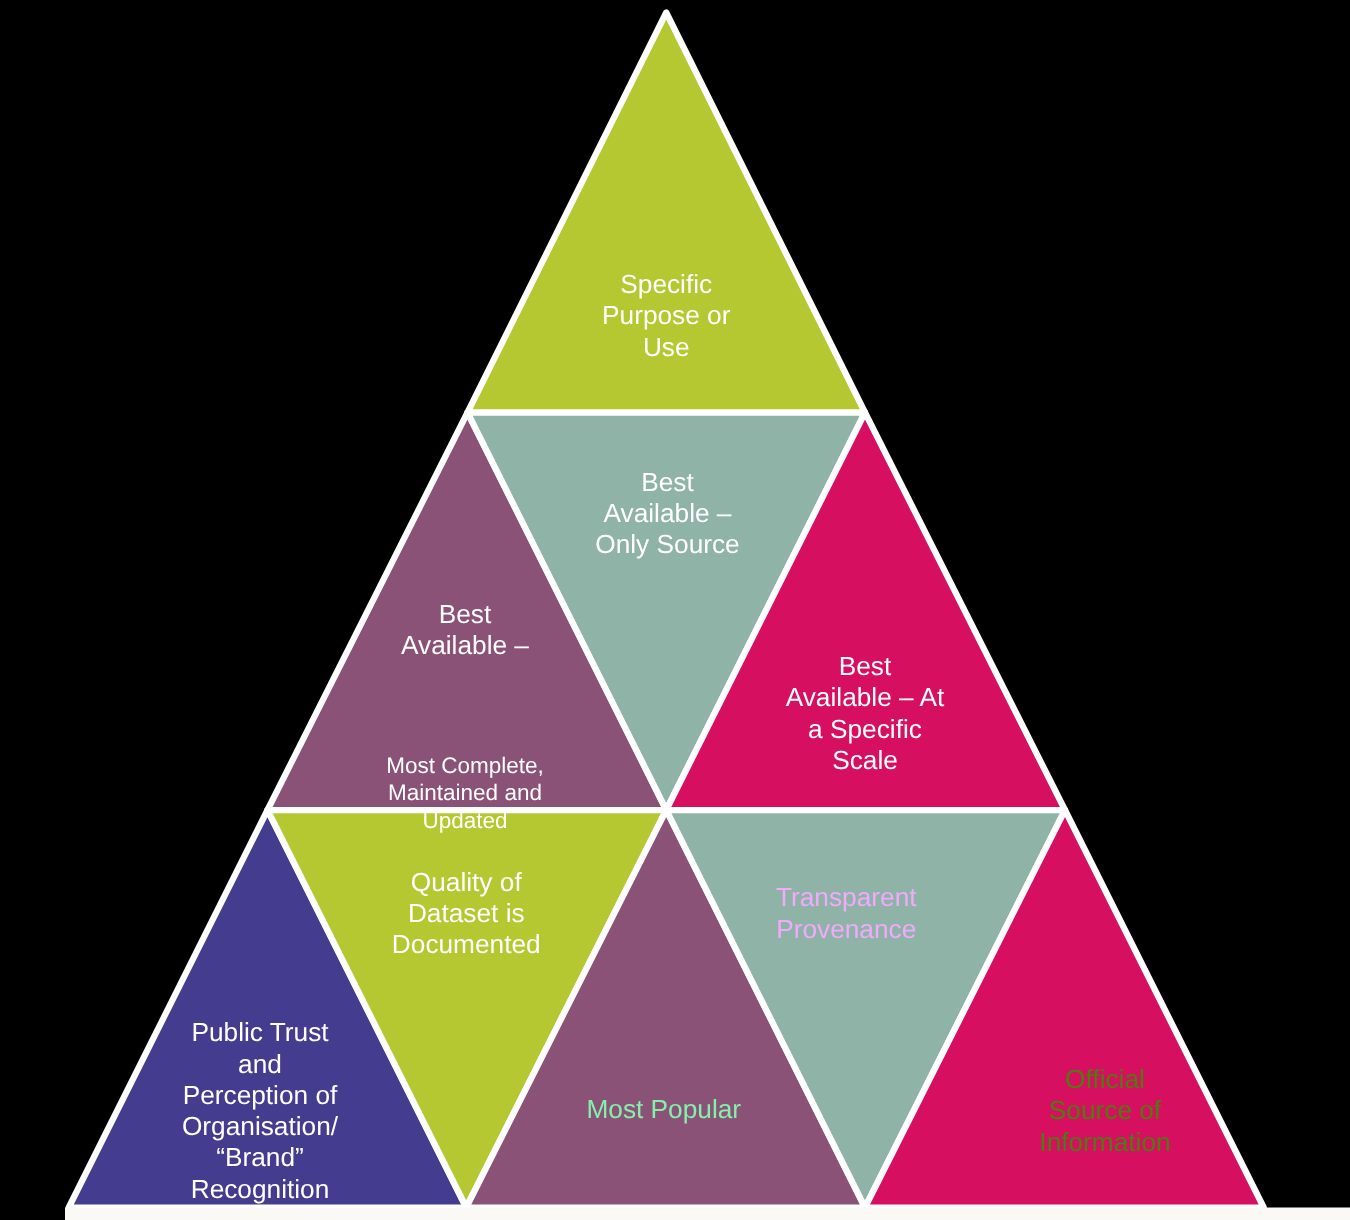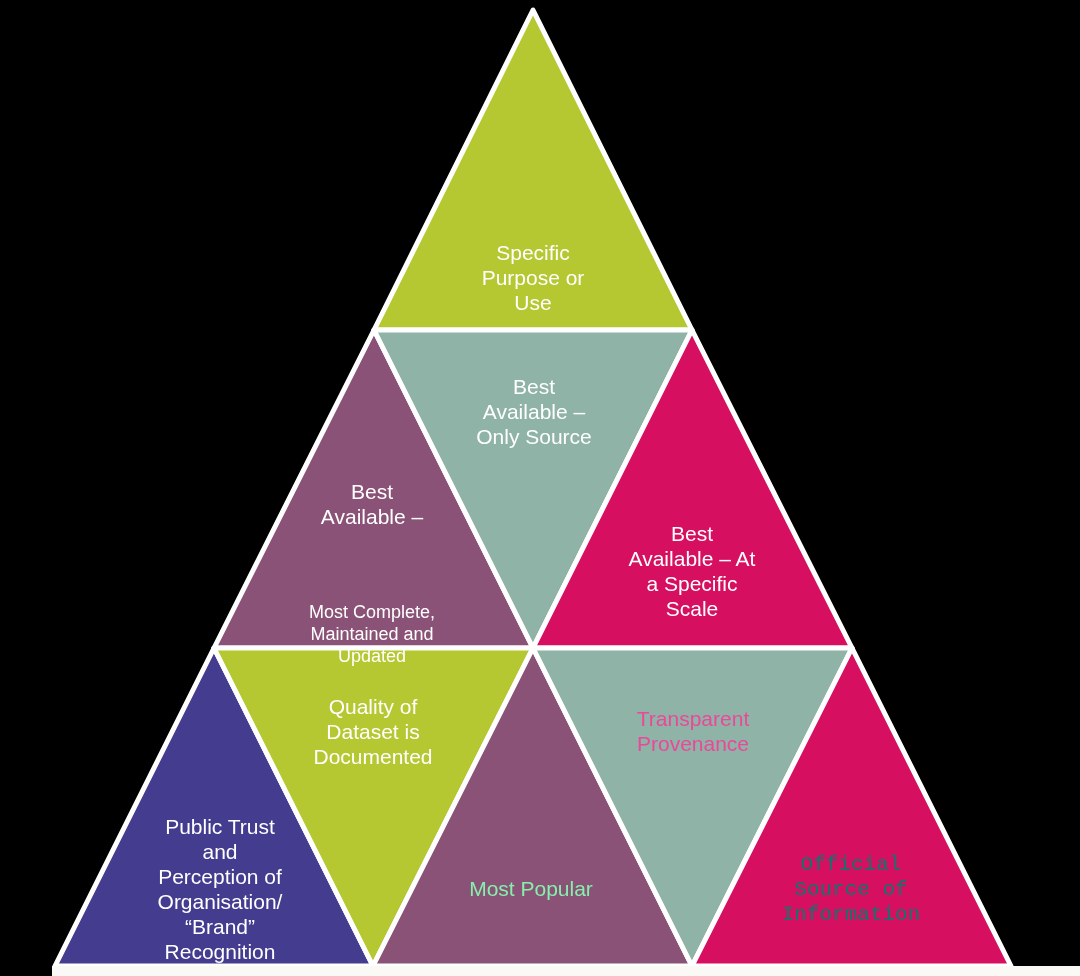--- a/index.html
+++ b/index.html
@@ -67,54 +67,54 @@
 
     <polygon points="214,648 55,966 373,966" fill="#443c8e"></polygon>
     <polygon points="214,648 533,648 373,966" fill="#b5c831"></polygon>
     <polygon points="533,648 373,966 692,966" fill="#8a5276"></polygon>
     <polygon points="533,648 852,648 692,966" fill="#8fb3a6"></polygon>
     <polygon points="852,648 692,966 1011,966" fill="#d60f60"></polygon>
   </svg>
 
   <div class="bottom-strip" style="background: rgb(250, 249, 246);"></div>
 
-  <div class="tri-label" style="left: 533px; top: 253px; color: rgb(255, 255, 255); margin-top: 24px;">Specific
+  <div class="tri-label" style="left: 533px; top: 253px; color: rgb(255, 255, 255);">Specific
 Purpose or
 Use</div>
 
   <div class="tri-label" style="left: 372px; top: 573px; color: rgb(255, 255, 255);">
     <span style="display:block; white-space:pre-line;">Best
 Available –</span>
     <span class="sub">Most Complete,
 Maintained and
 Updated</span>
   </div>
 
   <div class="tri-label" style="left: 534px; top: 411px; color: rgb(255, 255, 255);">Best
 Available –
 Only Source</div>
 
   <div class="tri-label" style="left: 692px; top: 571px; color: rgb(255, 255, 255);">Best
 Available – At
 a Specific
 Scale</div>
 
-  <div class="tri-label" style="left: 220px; top: 889px; color: rgb(255, 255, 255);">Public Trust
+  <div class="tri-label" style="left: 208px; top: 889px; color: rgb(255, 255, 255);">Public Trust
 and
 Perception of
 Organisation/
 “Brand”
 Recognition</div>
 
   <div class="tri-label" style="left: 373px; top: 731px; color: rgb(255, 255, 255); text-align: center;">Quality of
 Dataset is
 Documented</div>
 
   <div class="tri-label" style="left: 531px; top: 888px; color: #86efac;">Most Popular</div>
 
-  <div class="tri-label" style="left: 693px; top: 731px; color: #ec4899;">Transparent
+  <div class="tri-label" style="left: 677px; top: 731px; color: #f0abfc;">Transparent
 Provenance</div>
 
-  <div class="tri-label" style="left: 851px; top: 889px; color: #0f766e; font-family: Liberation Mono, monospace;">Official
+  <div class="tri-label" style="left: 884px; top: 889px; color: #4d7c0f;">Official
 Source of
 Information</div>
 
 </div>
 
 </body></html>

